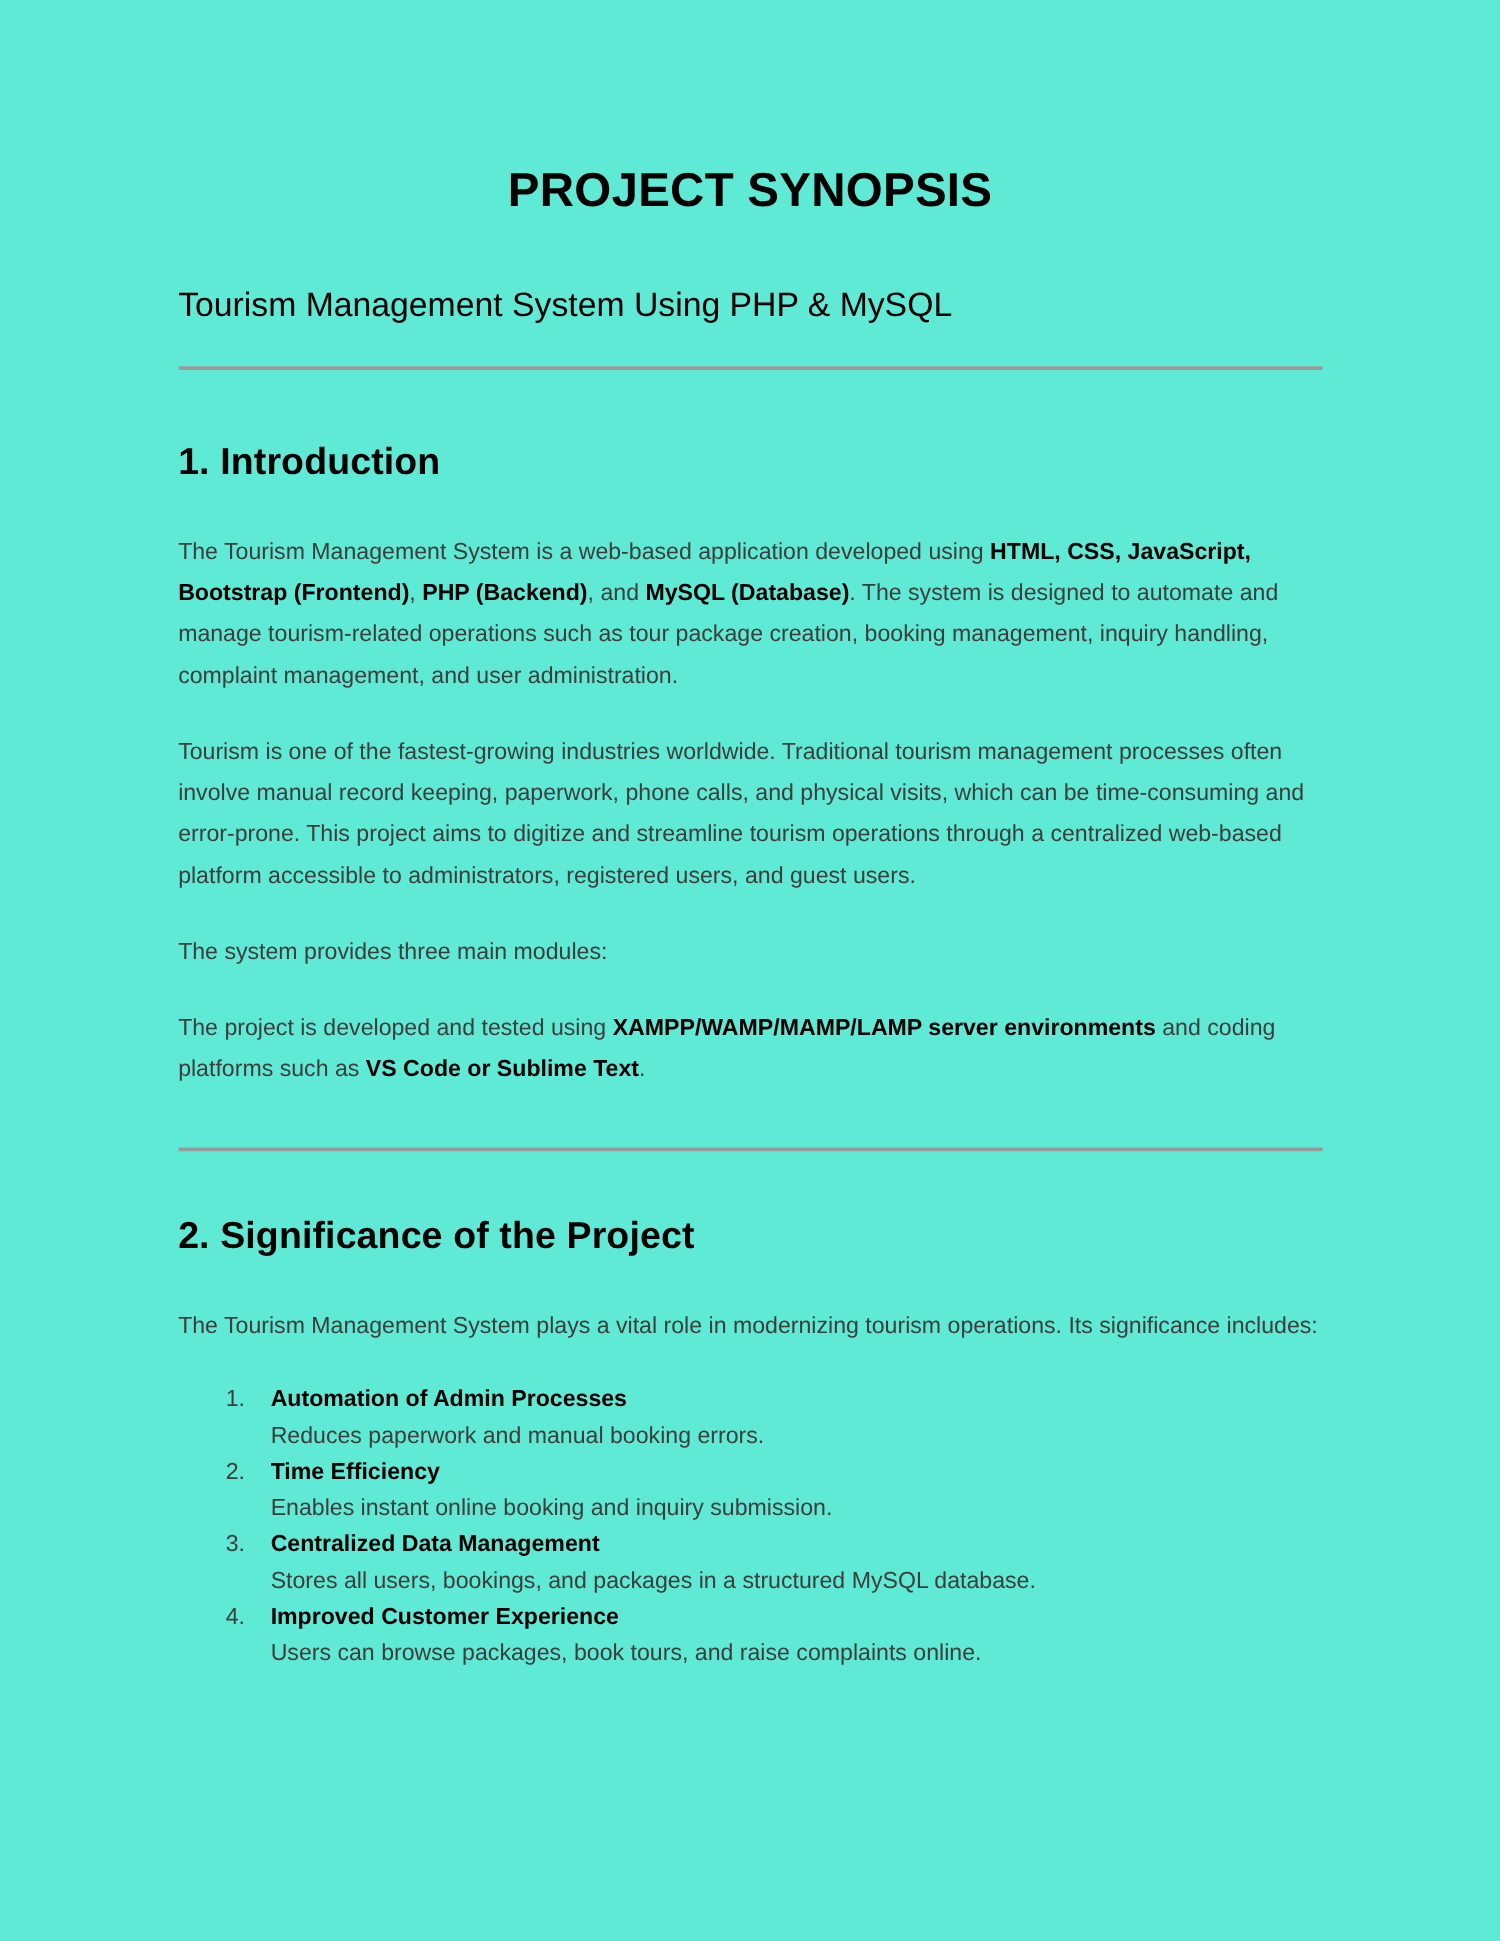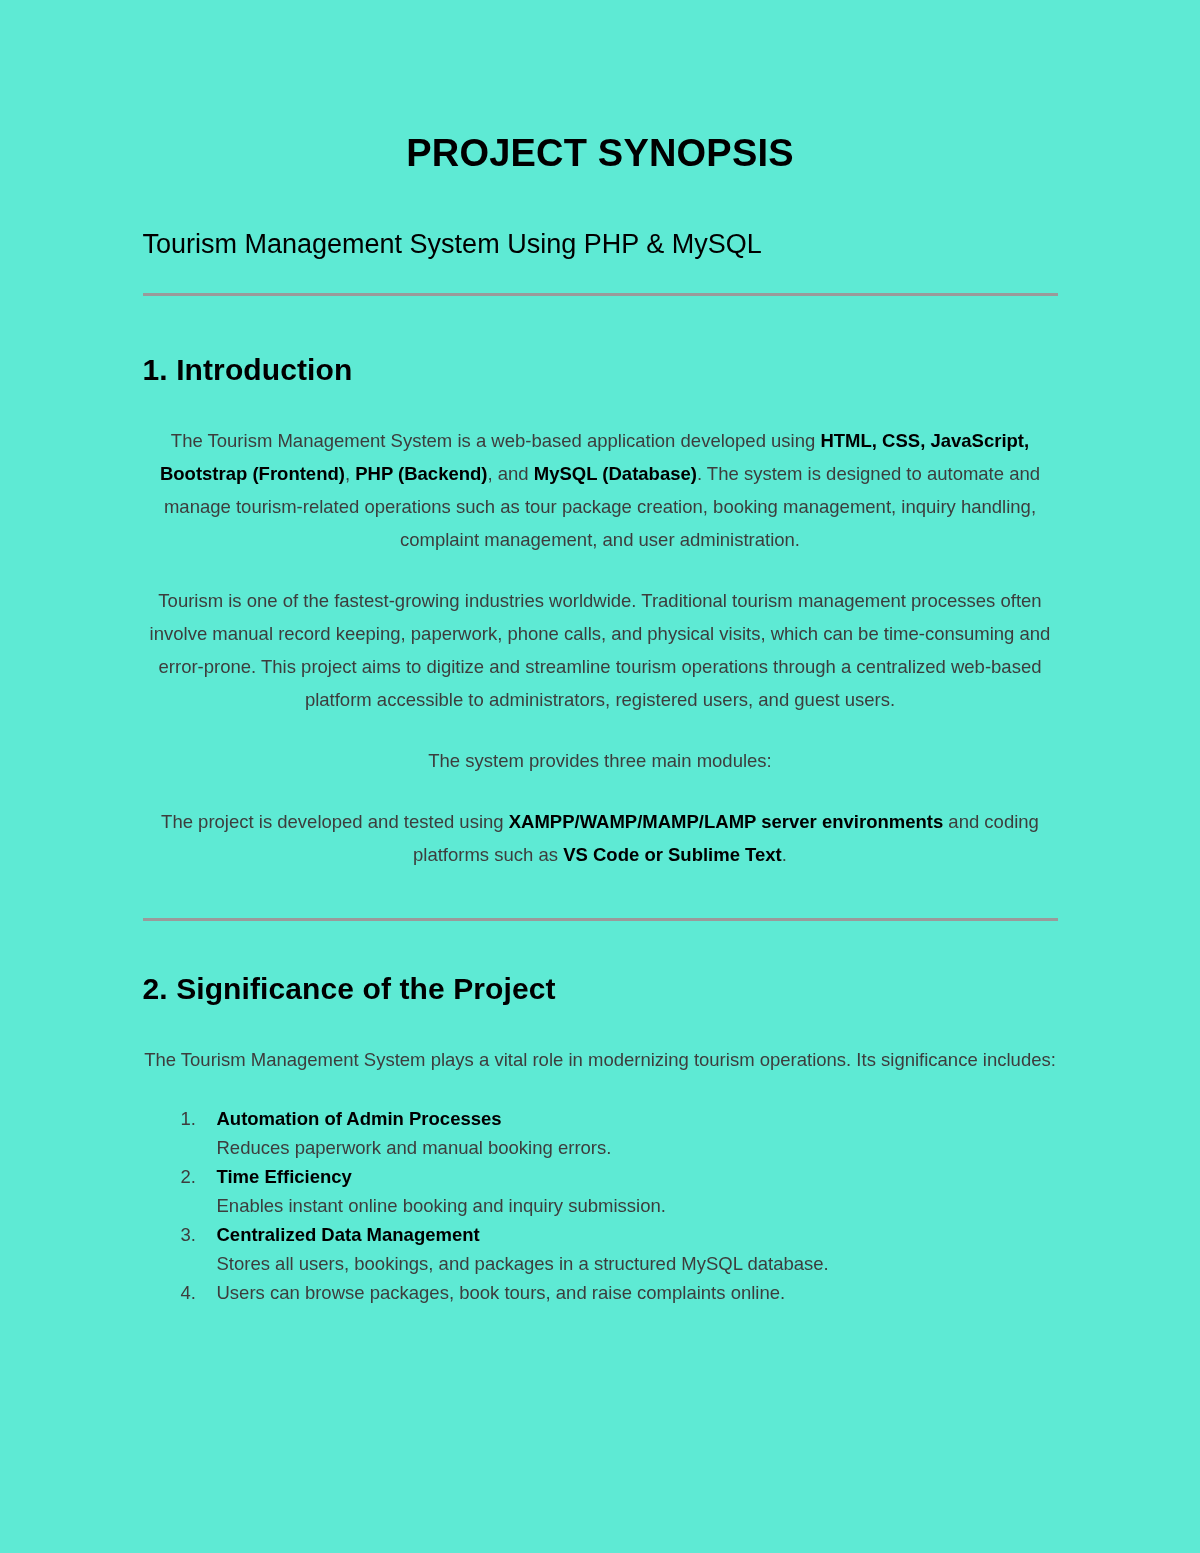--- a/index.html
+++ b/index.html
@@ -64,21 +64,21 @@
     margin: 0 0 36px 0;
     line-height: 1.2;
     letter-spacing: 0.1px;
   }
 
   p.body-text {
     font-size: 18.5px;
     line-height: 33px;
     color: #3d3d3d;
     margin: 16px 0 28px 0;
-    text-align: center;
+    text-align: left;
   }
   p.body-text:last-child { margin-bottom: 0; }
 
   b, strong, .b {
     font-weight: bold;
     color: #000;
   }
 
   ul.bullet-list {
     list-style: none;
@@ -179,19 +179,20 @@
         </li>
         <li>
           <span class="li-title">Time Efficiency</span>
           <span class="li-desc">Enables instant online booking and inquiry submission.</span>
         </li>
         <li>
           <span class="li-title">Centralized Data Management</span>
           <span class="li-desc">Stores all users, bookings, and packages in a structured MySQL database.</span>
         </li>
         <li>
+          <span class="li-title">Improved Customer Experience</span>
           <span class="li-desc">Users can browse packages, book tours, and raise complaints online.</span>
         </li>
       </ol>
     </section>
 
   </div>
 </div>
 
 </body></html>

